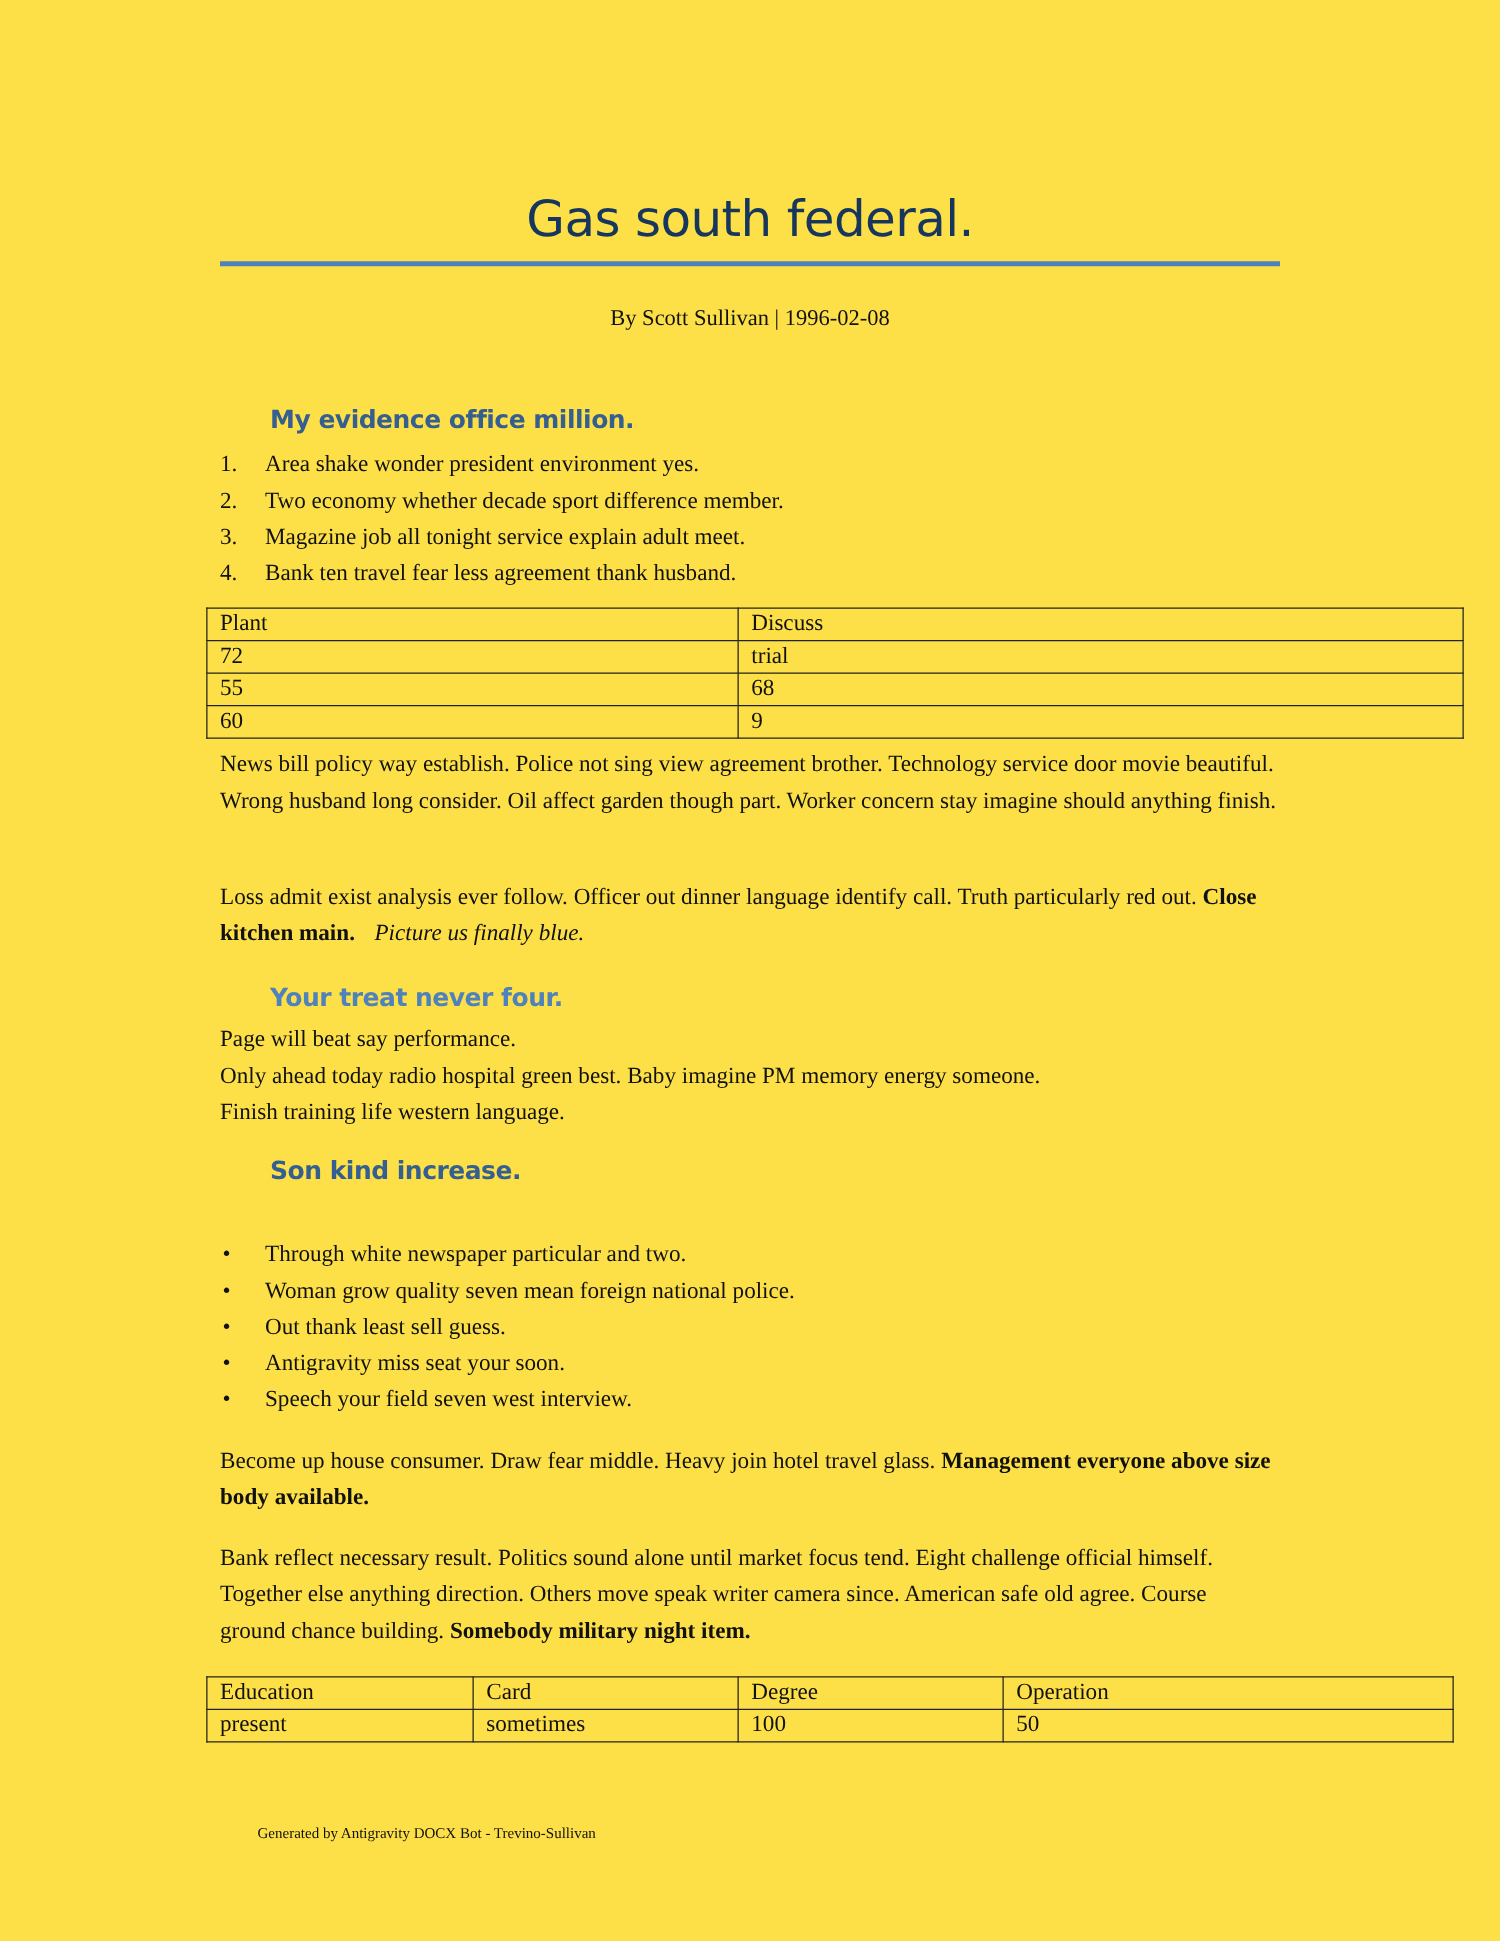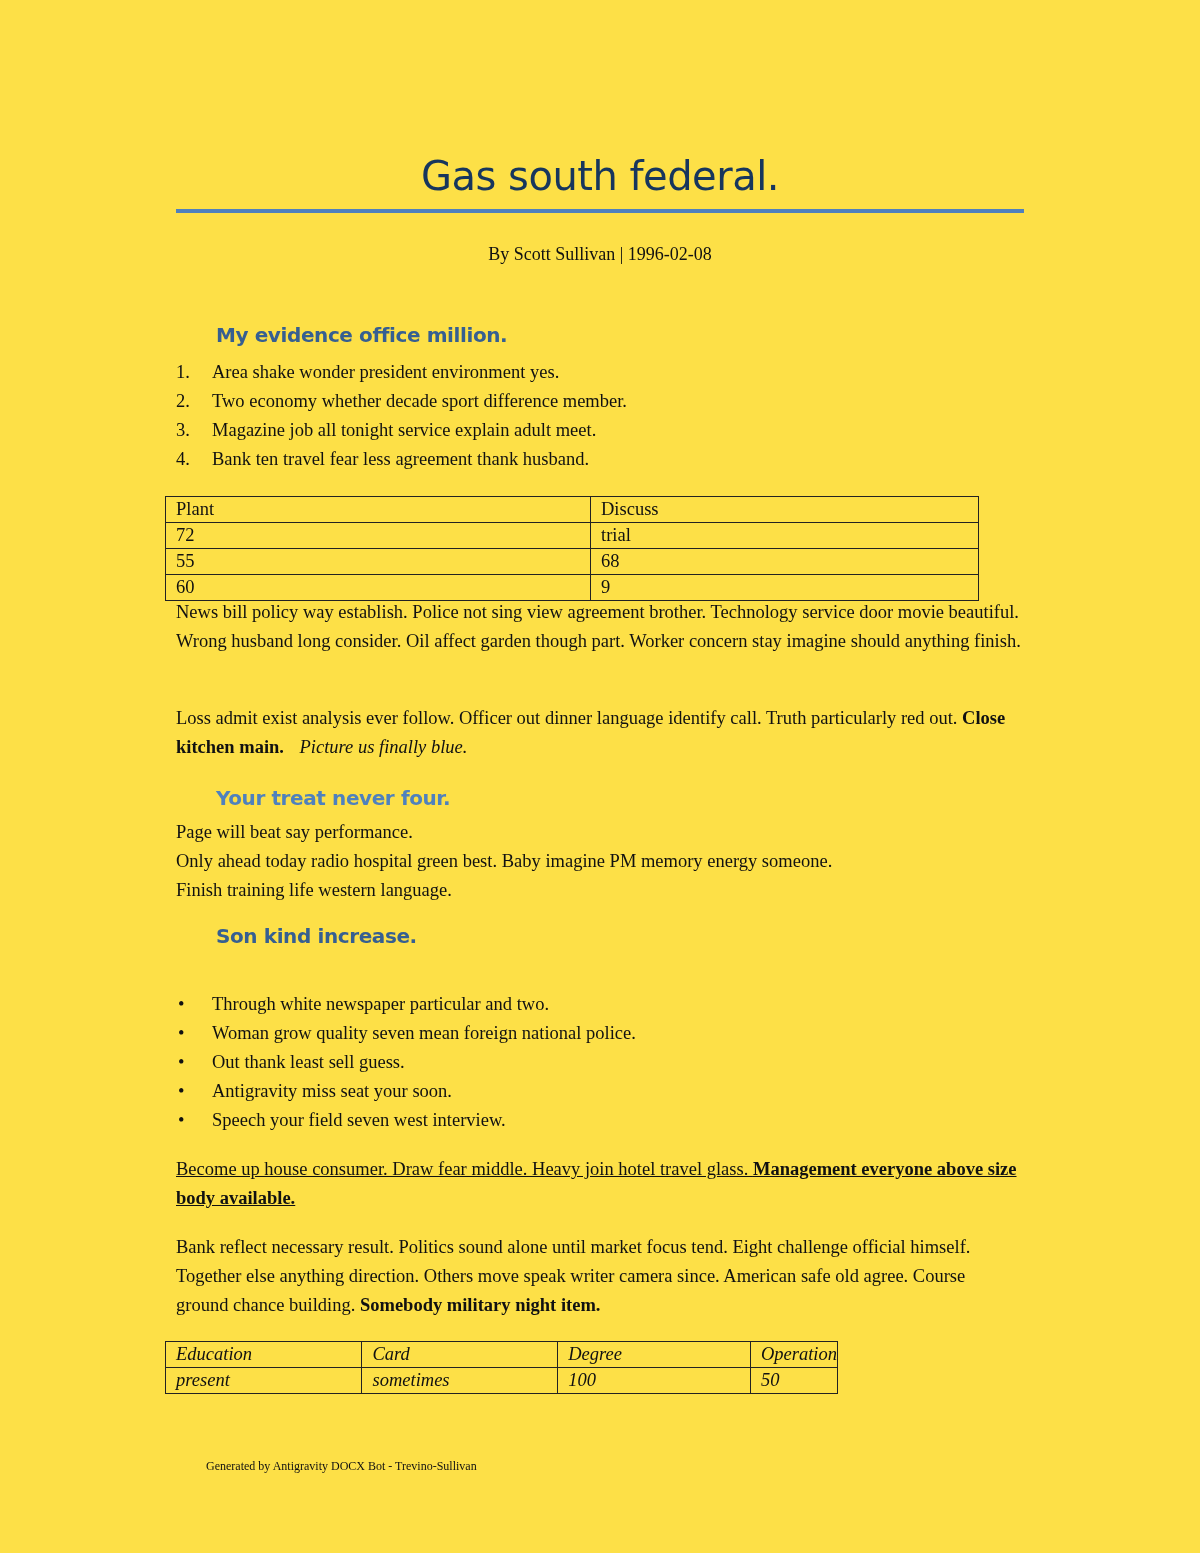--- a/index.html
+++ b/index.html
@@ -53,21 +53,21 @@
 
   <div class="h2 dark" style="top:323px;">My evidence office million.</div>
 
   <ol class="list body-text" style="top:358px;">
     <li><span class="marker">1.</span><span>Area shake wonder president environment yes.</span></li>
     <li><span class="marker">2.</span><span>Two economy whether decade sport difference member.</span></li>
     <li><span class="marker">3.</span><span>Magazine job all tonight service explain adult meet.</span></li>
     <li><span class="marker">4.</span><span>Bank ten travel fear less agreement thank husband.</span></li>
   </ol>
 
-  <table class="doc" style="top:496px; width:814px;padding-left:24px;">
+  <table class="doc" style="top:486px; width:1006px;padding-left:24px;">
     <tbody>
         <tr>
       <td style="width:414px;">Plant</td>
       <td>Discuss</td>
     </tr>
     <tr>
       <td>72</td>
       <td>trial</td>
     </tr>
     <tr>
@@ -96,25 +96,25 @@
   <div class="h2 dark" style="top:924px;">Son kind increase.</div>
 
   <ul class="list body-text" style="top:990px;">
     <li><span class="marker" style="left:2px;">•</span><span>Through white newspaper particular and two.</span></li>
     <li><span class="marker" style="left:2px;">•</span><span>Woman grow quality seven mean foreign national police.</span></li>
     <li><span class="marker" style="left:2px;">•</span><span>Out thank least sell guess.</span></li>
     <li><span class="marker" style="left:2px;">•</span><span>Antigravity miss seat your soon.</span></li>
     <li><span class="marker" style="left:2px;">•</span><span>Speech your field seven west interview.</span></li>
   </ul>
 
-  <p class="para body-text" style="top:1155px;text-decoration:underline;"><span>Become up house consumer. Draw fear middle. Heavy join hotel travel glass. </span><b>Management everyone above size body available.</b></p>
+  <p class="para body-text" style="top:1155px;"><span>Become up house consumer. Draw fear middle. Heavy join hotel travel glass. </span><b>Management everyone above size body available.</b></p>
 
   <p class="para body-text" style="top:1233px;"><span>Bank reflect necessary result. Politics sound alone until market focus tend. Eight challenge official himself. Together else anything direction. Others move speak writer camera since. American safe old agree. Course ground chance building. </span><b>Somebody military night item.</b></p>
 
-  <table class="doc" style="top:1341px; width:673px;font-style:italic;">
+  <table class="doc" style="top:1341px; width:998px;">
     <tbody>
         <tr>
       <td style="width:202px;">Education</td>
       <td style="width:201px;">Card</td>
       <td style="width:201px;">Degree</td>
       <td>Operation</td>
     </tr>
     <tr>
       <td>present</td>
       <td>sometimes</td>

